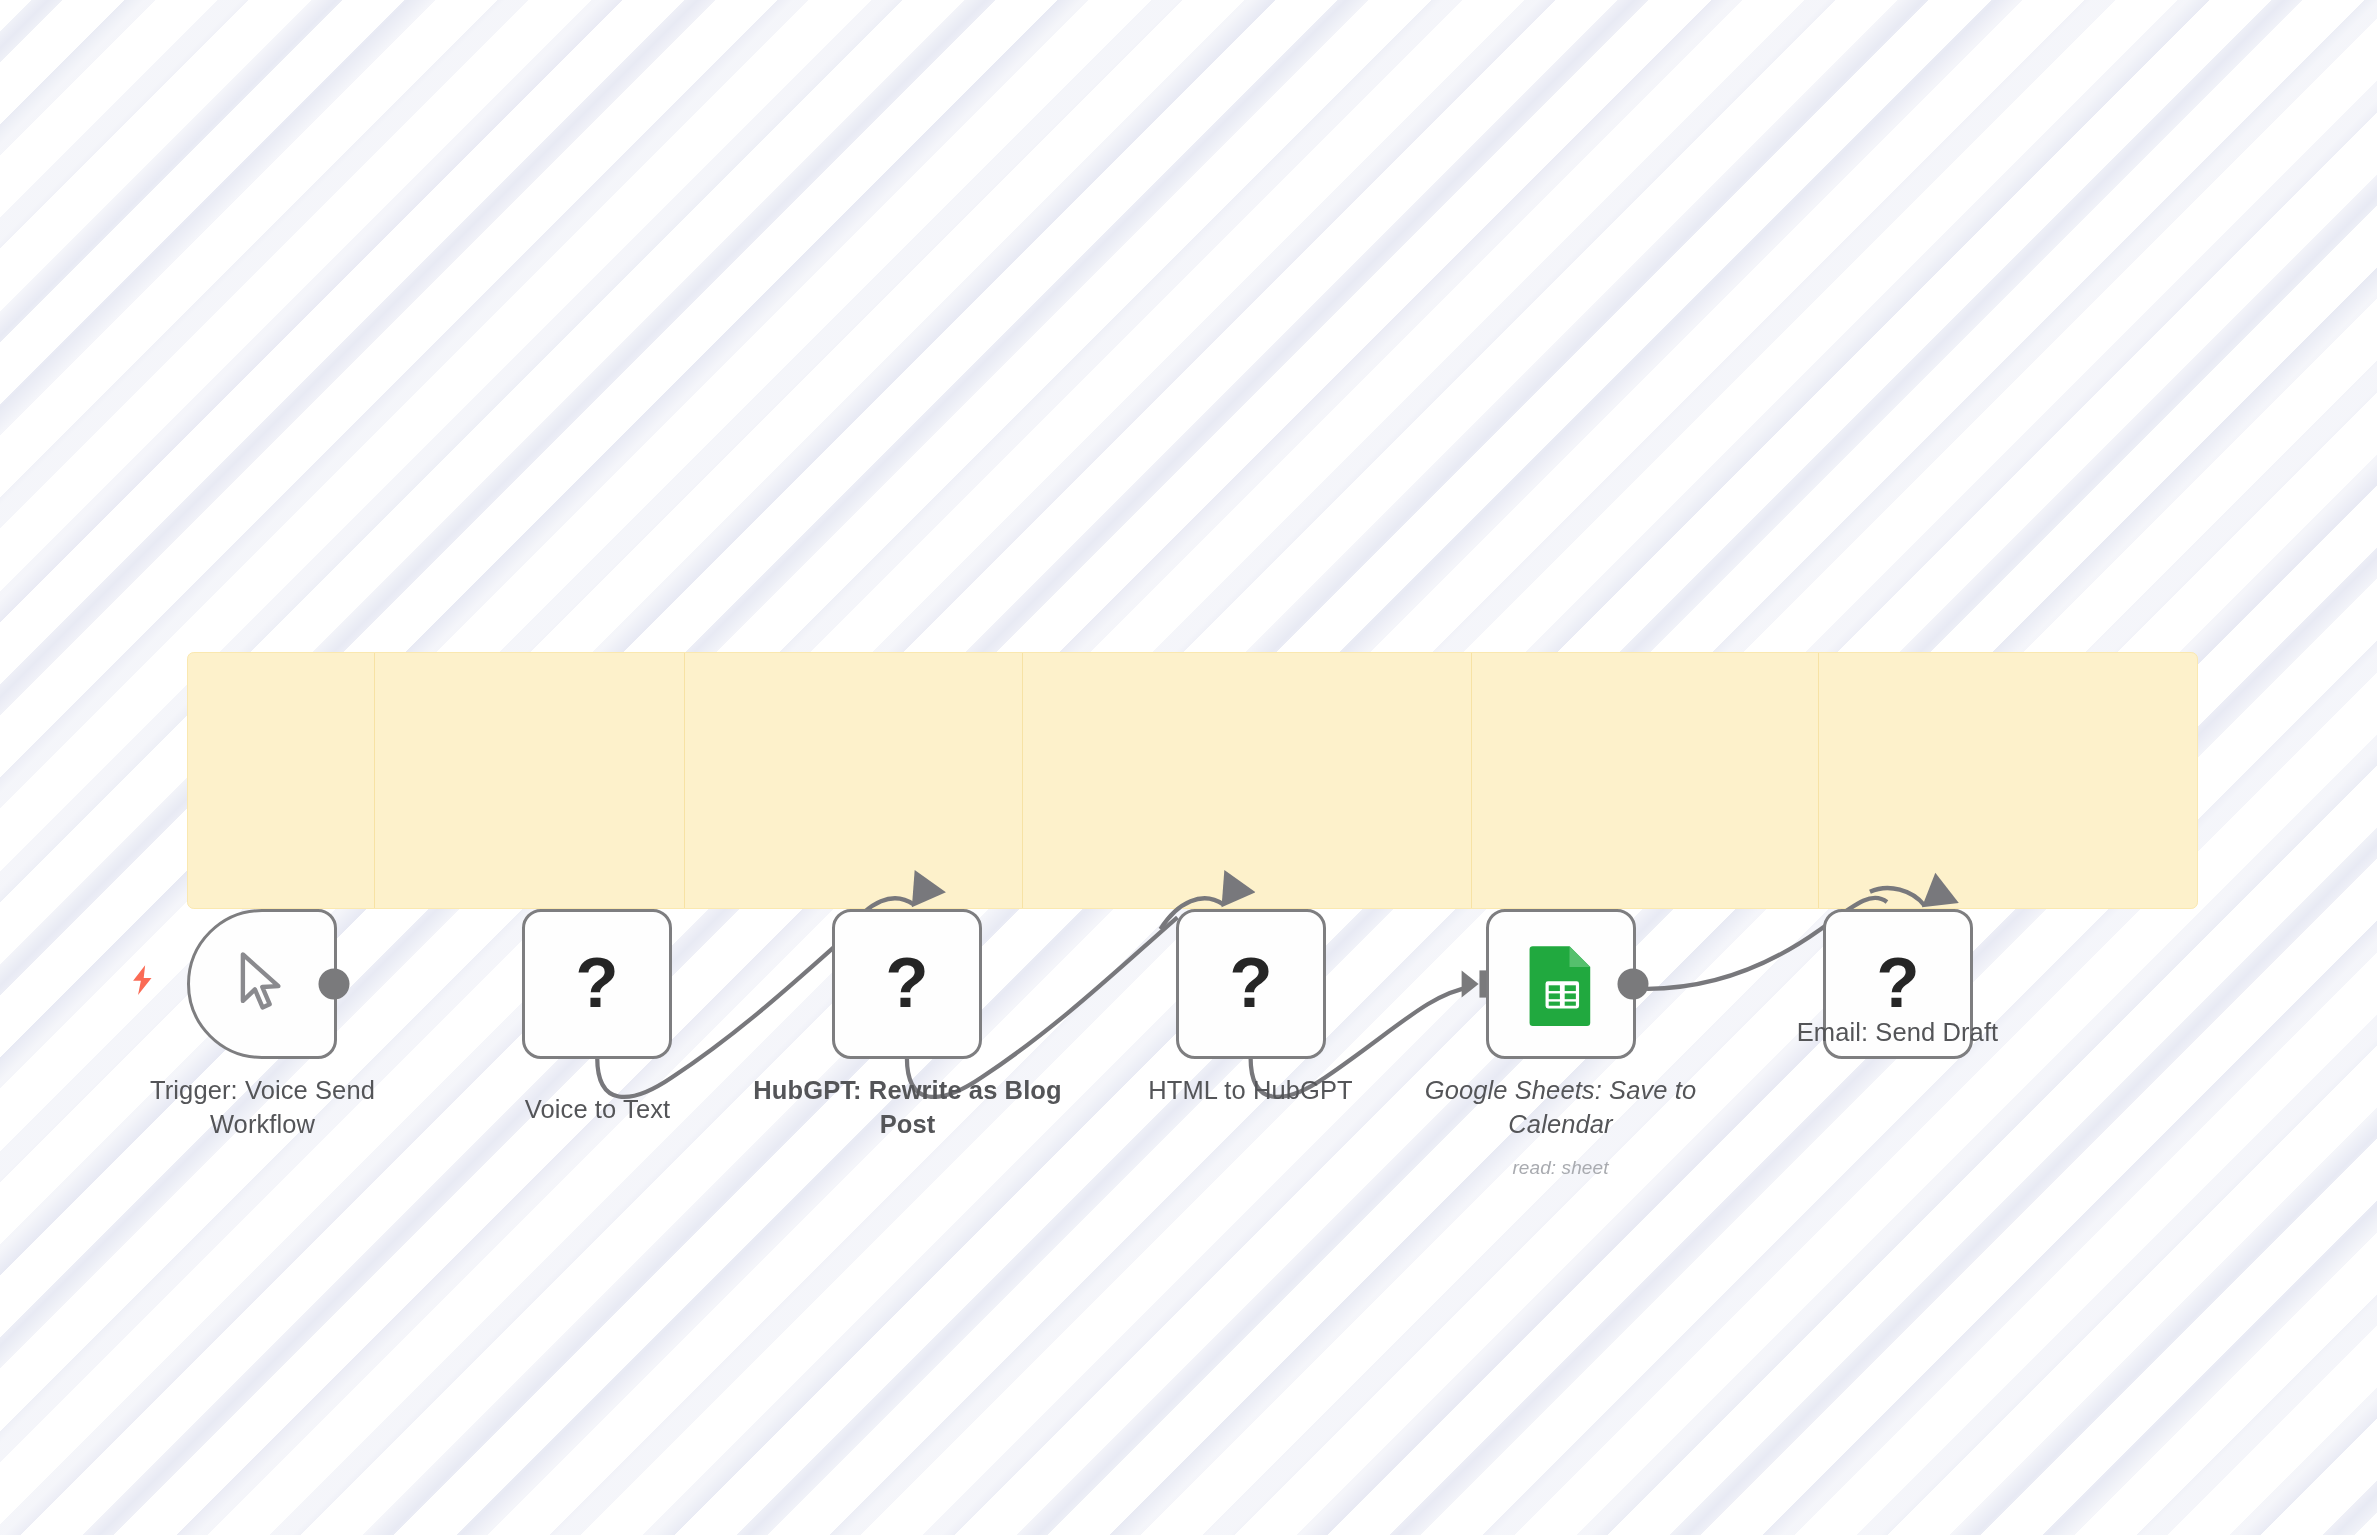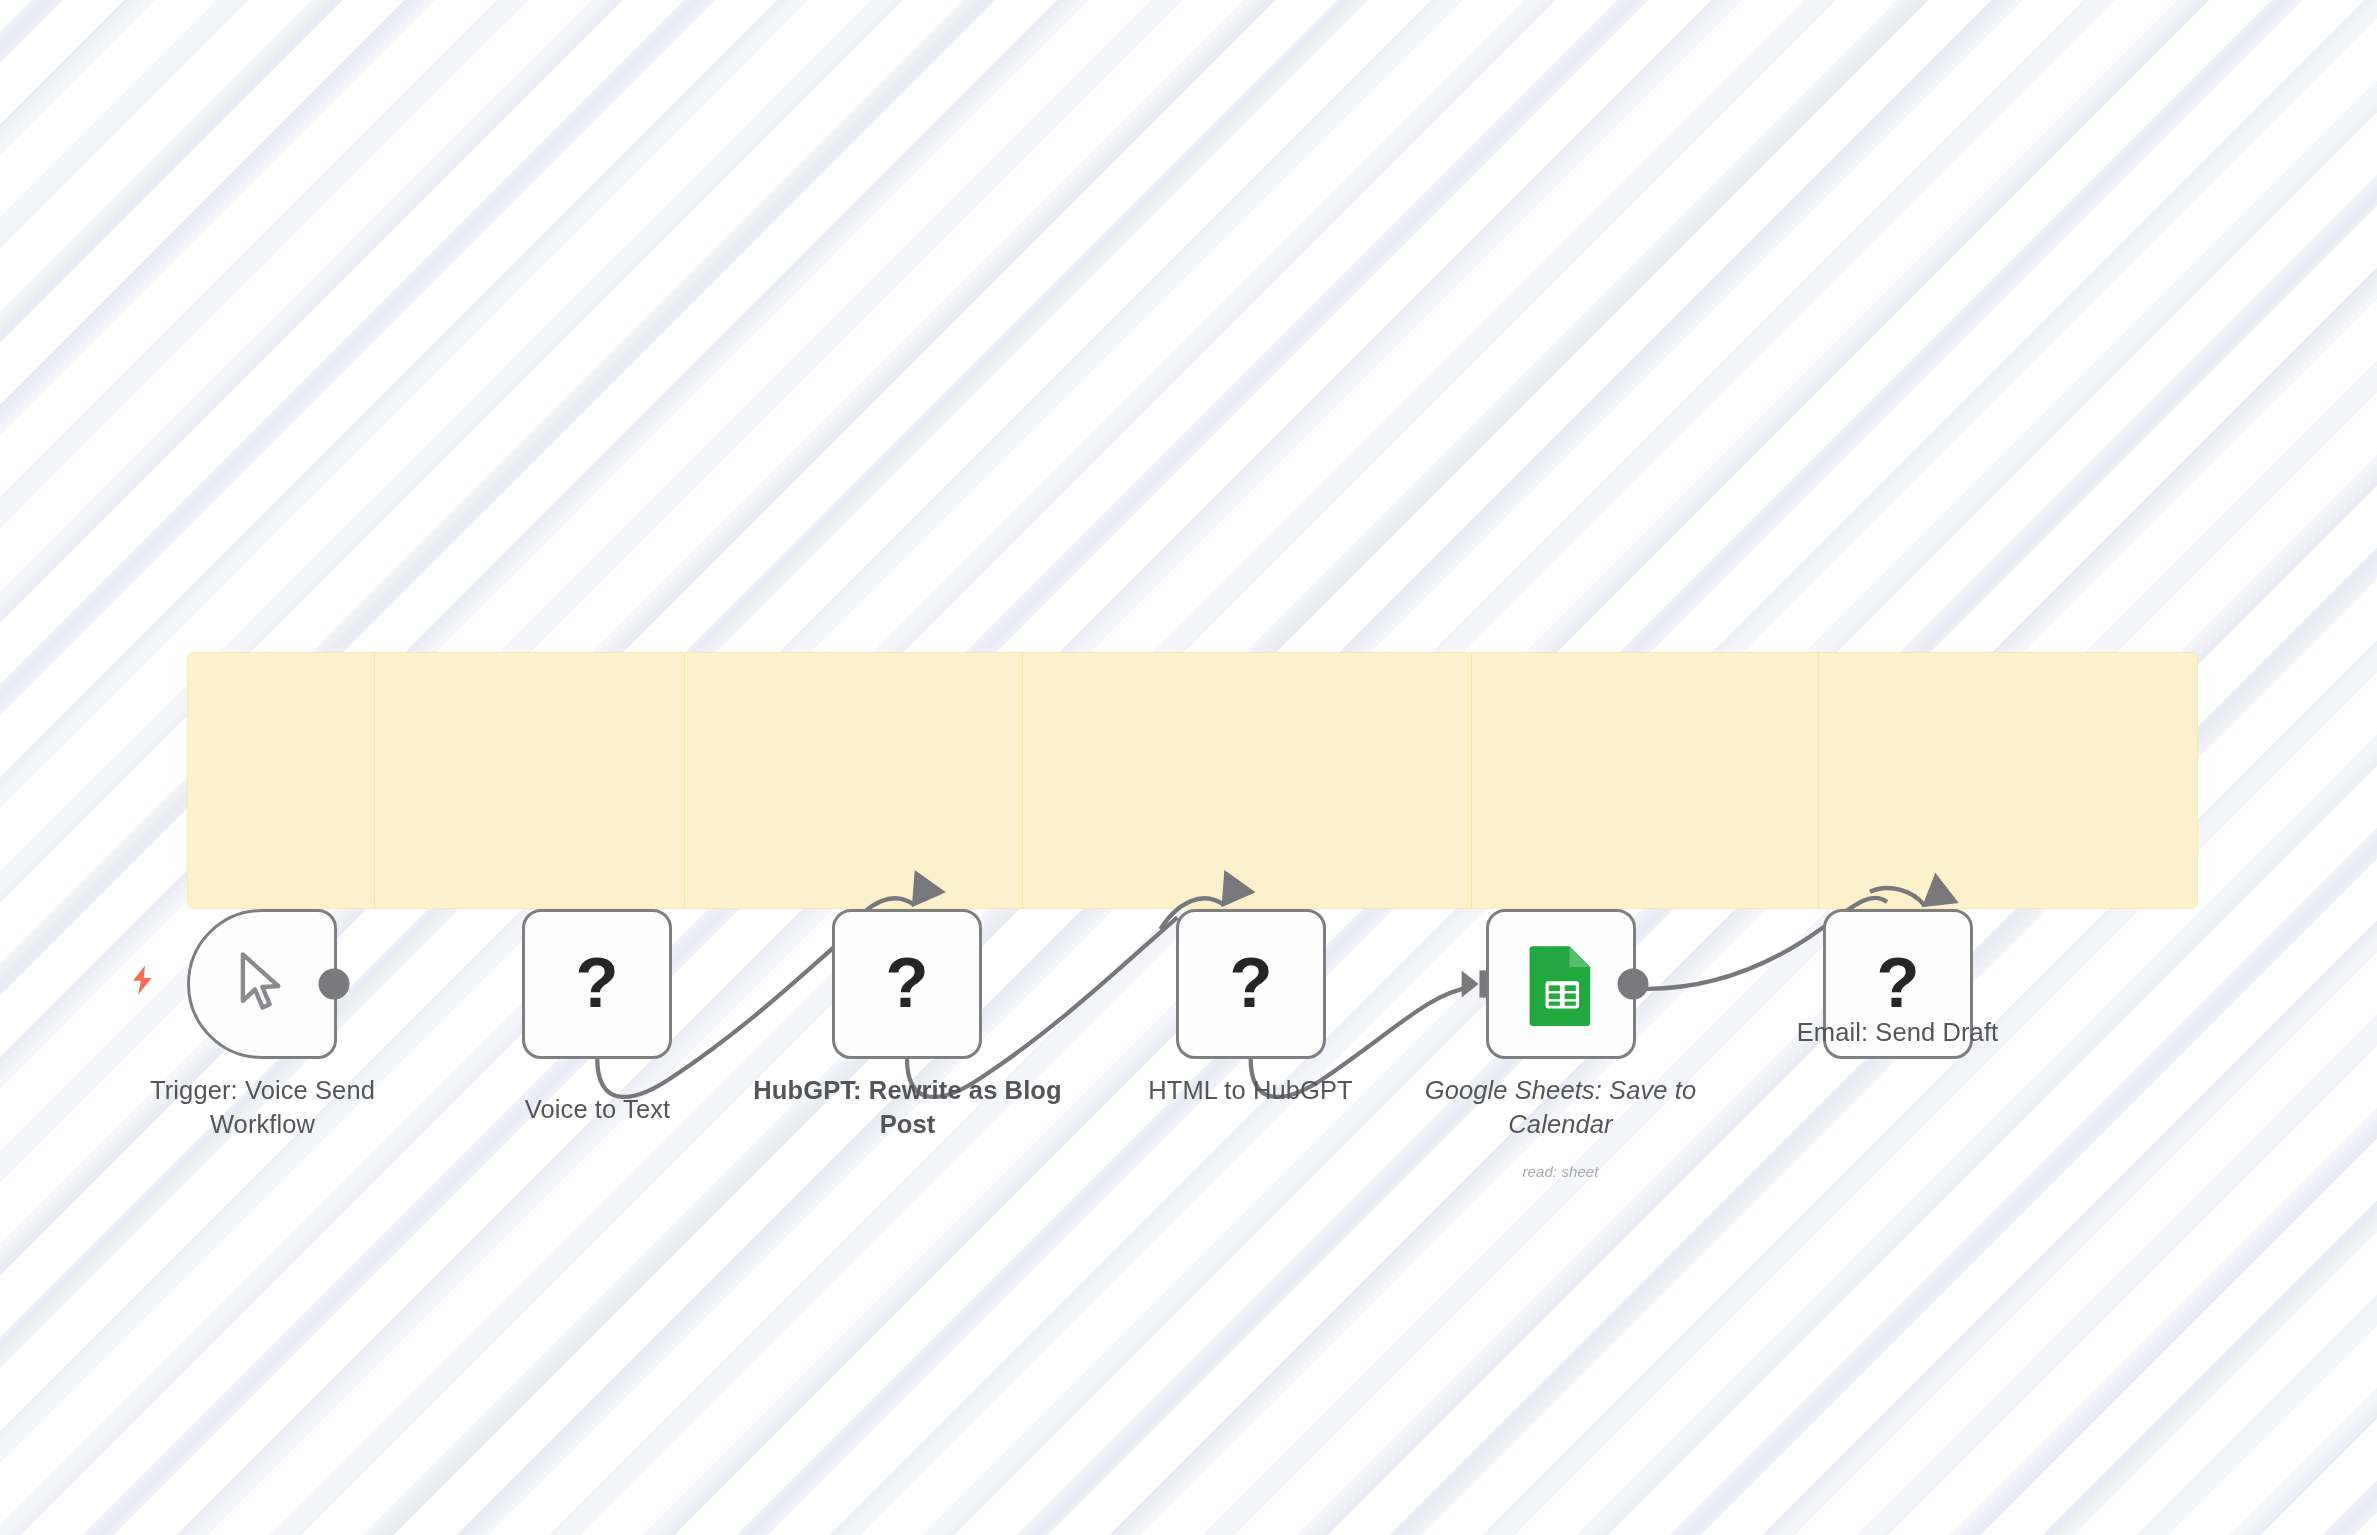--- a/index.html
+++ b/index.html
@@ -103,23 +103,23 @@
     position:absolute;
     text-align:center;
     font-size:25.5px;
     color:#545558;
     line-height:1.32;
     letter-spacing:0.1px;
     z-index:6;
   }
   .node-sublabel {
     display:block;
-    font-size:15px;
+    font-size:19px;
     color:#a9abb0;
-    margin-top:21px;
+    margin-top:14px;
   }
 
   
   #bolt {
     position:absolute;
     left:126px; top:962px;
     width:34px; height:36px;
     z-index:6;
   }
 

